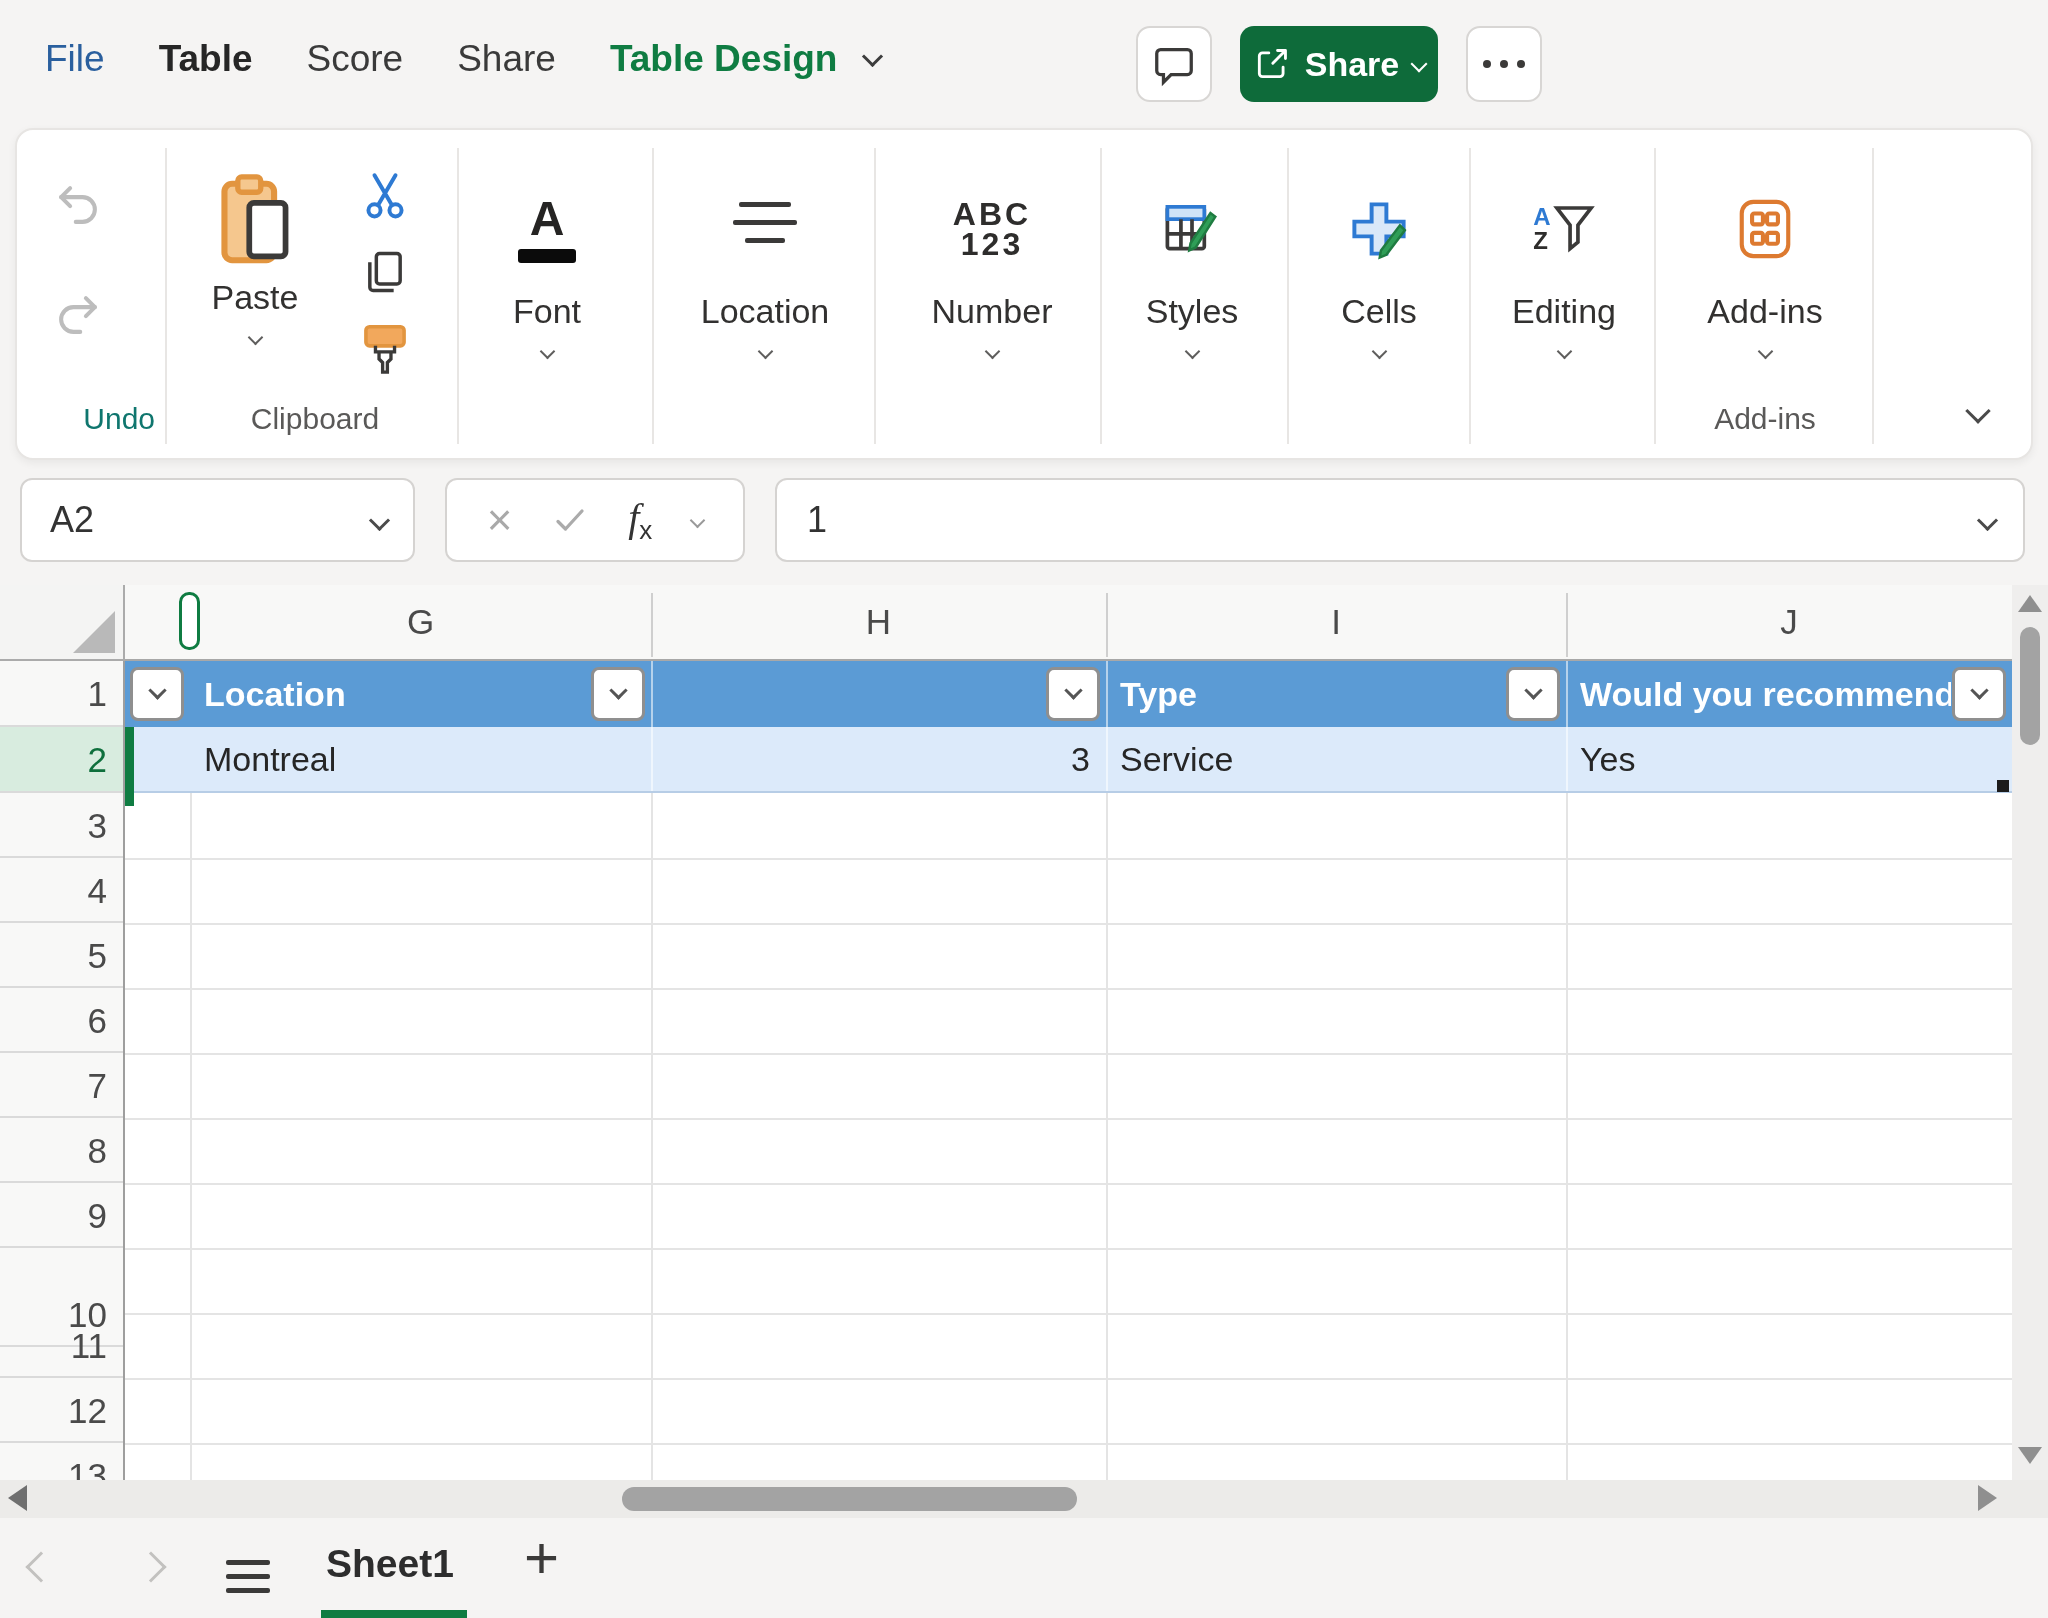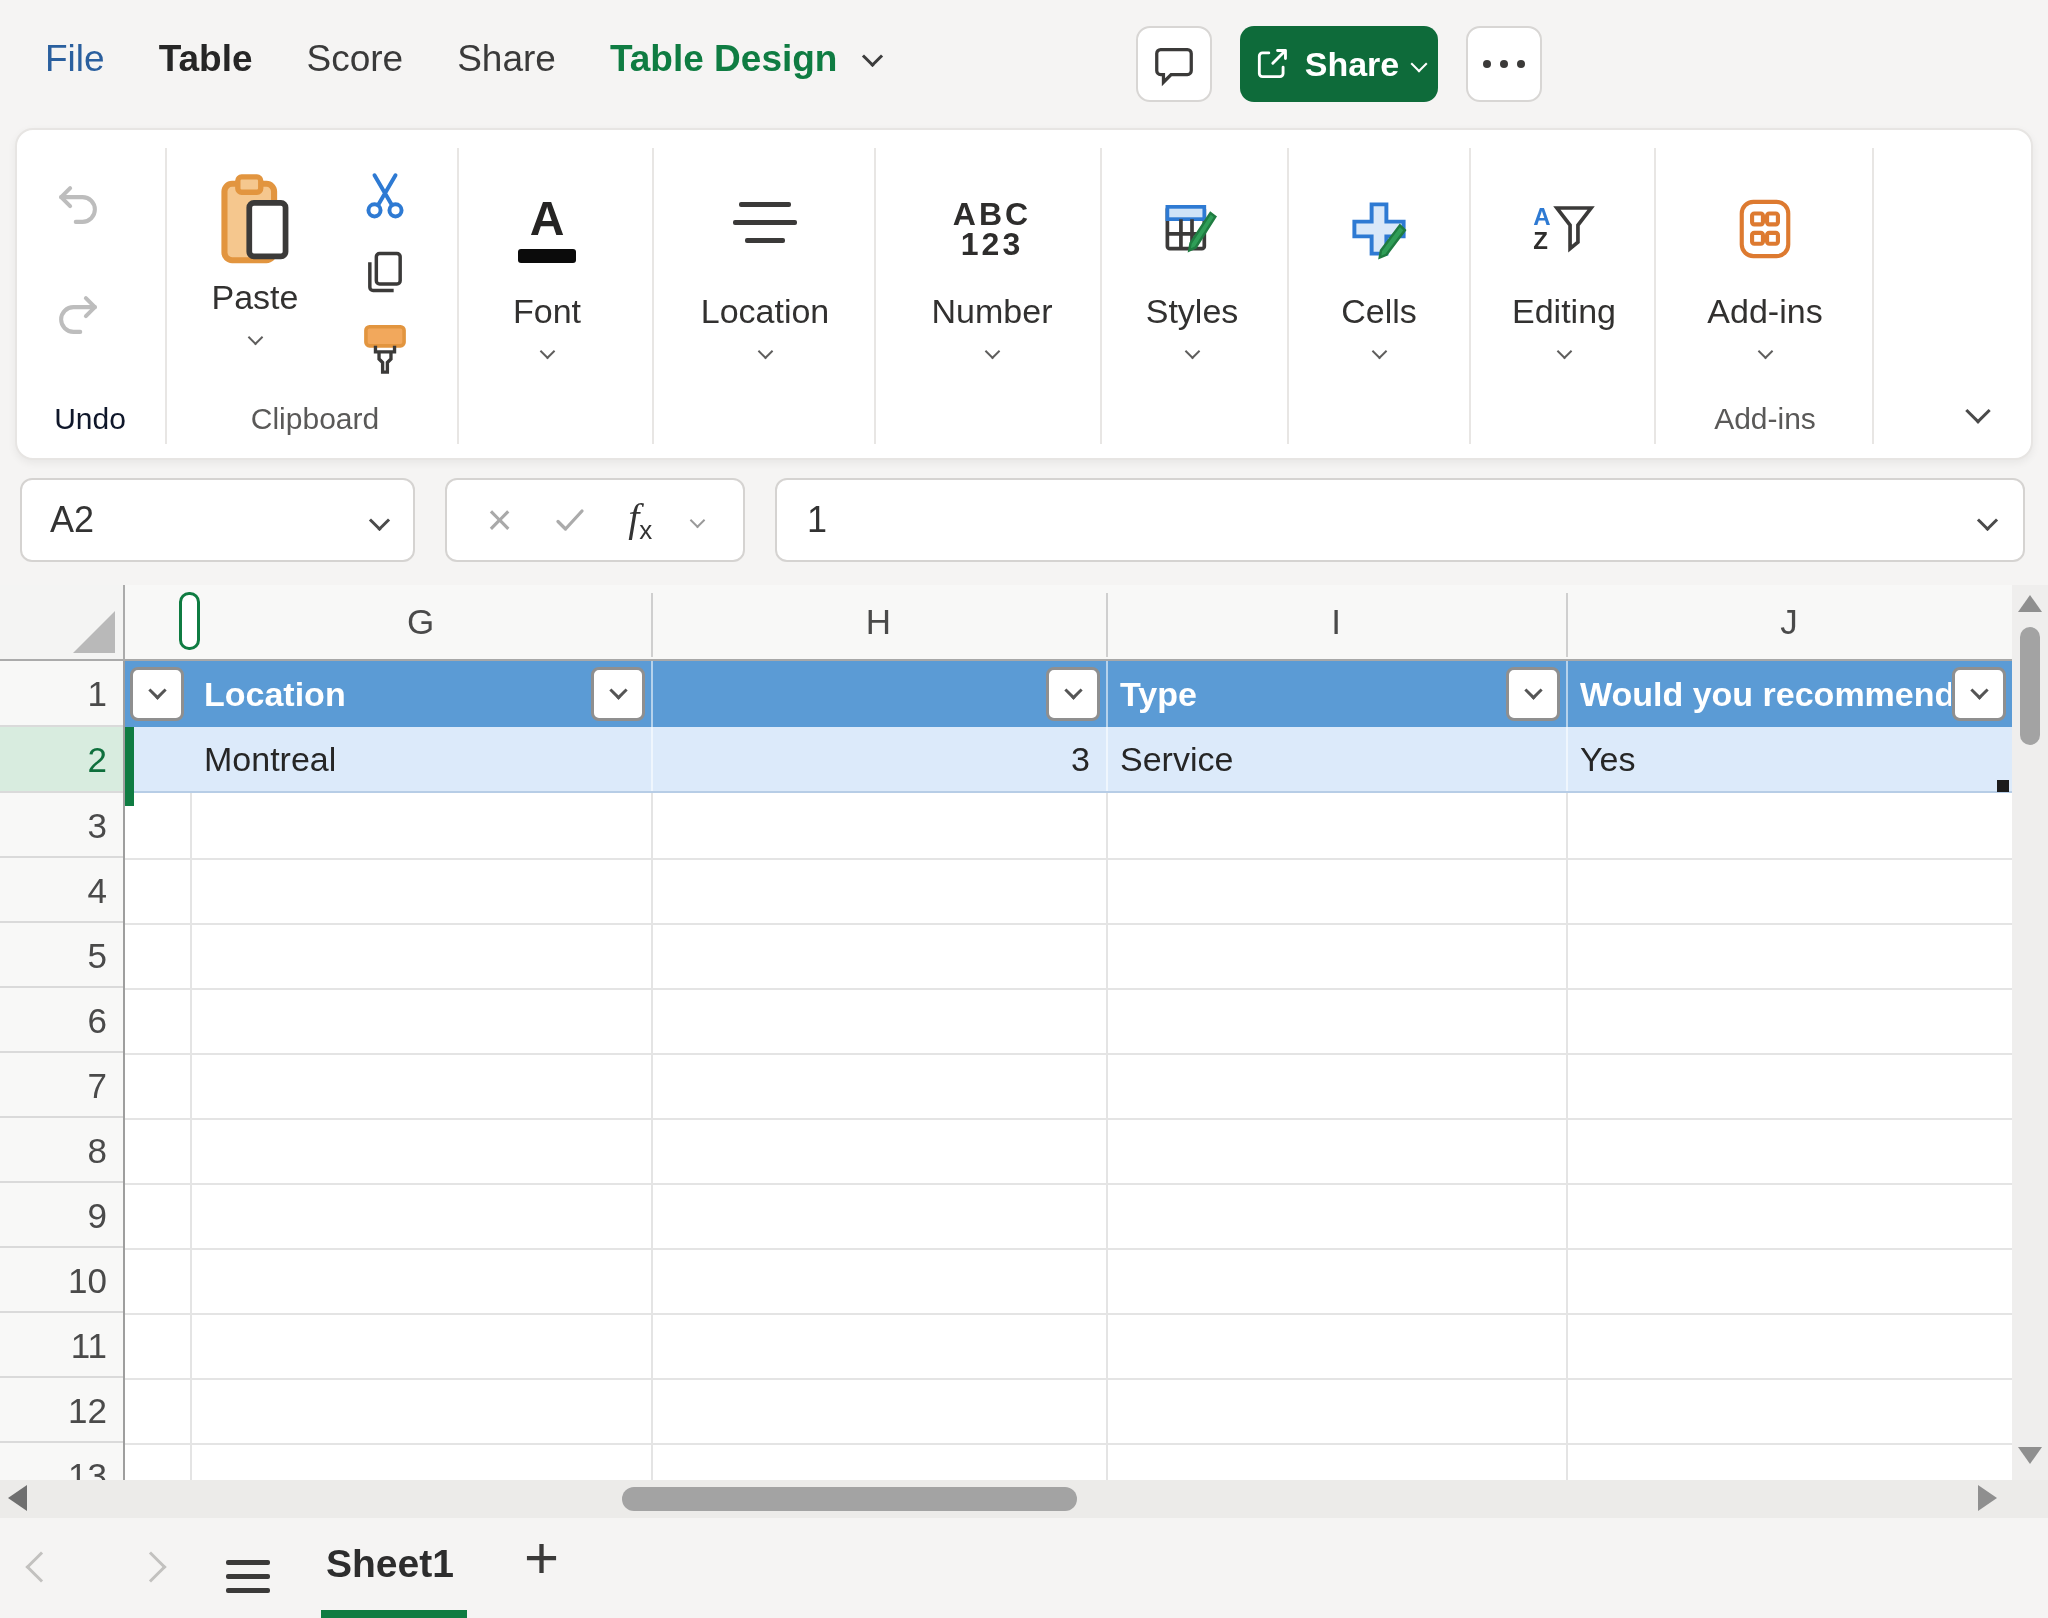--- a/index.html
+++ b/index.html
@@ -35,21 +35,21 @@
 
   
   .ribbon{position:absolute;left:15px;top:128px;width:2018px;height:332px;background:#fff;
           border:2px solid #e7e5e3;border-radius:18px;box-shadow:0 3px 8px rgba(0,0,0,.06);box-sizing:border-box;}
   .rdiv{position:absolute;top:18px;height:296px;width:2px;background:#e8e6e4;}
   .rgroup{position:absolute;top:40px;width:170px;display:flex;flex-direction:column;align-items:center;}
   .ric{height:118px;display:flex;align-items:center;justify-content:center;}
   .rlabel{font-size:34px;color:#323130;height:46px;line-height:46px;white-space:nowrap;}
   .rchv{margin-top:12px;}
   .glabel{position:absolute;top:272px;font-size:30px;color:#5a5958;text-align:center;}
-  .glabel-dis{color:#0f172a;}
+  .glabel-dis{color:#0f766e;text-align:right;}
   .undo-ic{position:absolute;left:34px;}
   .font-a{font-size:48px;font-weight:700;color:#252423;text-align:center;line-height:48px;}
   .font-bar{width:58px;height:14px;background:#0b0b0b;border-radius:3px;margin-top:6px;}
   .align-ic i{display:block;height:5px;background:#3b3a39;margin:0 auto 13px auto;border-radius:2px;}
   .num-ic{font-size:32px;font-weight:700;color:#2e2d2c;letter-spacing:3px;line-height:30px;text-align:center;
           font-family:"Liberation Sans",sans-serif;}
   .edit-ic{display:flex;align-items:center;gap:2px;}
   .edit-az{display:flex;flex-direction:column;font-size:24px;font-weight:700;line-height:24px;color:#2e2d2c;}
   .ribchv{position:absolute;left:1952px;top:272px;}
 
@@ -377,21 +377,21 @@
     <div class="r2cell" style="left: 1580px; width: 416px; text-align: left;">Yes</div>
     <div class="rh" style="top: 76px; height: 66px; line-height: 66px;">1</div>
     <div class="rh rh-sel" style="top: 142px; height: 66px; line-height: 66px;">2</div>
     <div class="rh" style="top: 208px; height: 65px; line-height: 65px;">3</div>
     <div class="rh" style="top: 273px; height: 65px; line-height: 65px;">4</div>
     <div class="rh" style="top: 338px; height: 65px; line-height: 65px;">5</div>
     <div class="rh" style="top: 403px; height: 65px; line-height: 65px;">6</div>
     <div class="rh" style="top: 468px; height: 65px; line-height: 65px;">7</div>
     <div class="rh" style="top: 533px; height: 65px; line-height: 65px;">8</div>
     <div class="rh" style="top: 598px; height: 65px; line-height: 65px;">9</div>
-    <div class="rh" style="top: 663px; height: 65px; line-height: 65px;">10</div>
+    <div class="rh" style="top: 697px; height: 65px; line-height: 65px;">10</div>
     <div class="rh" style="top: 728px; height: 65px; line-height: 65px;">11</div>
     <div class="rh" style="top: 793px; height: 65px; line-height: 65px;">12</div>
     <div class="rh" style="top: 858px; height: 65px; line-height: 65px;">13</div>
     <div class="vline" style="left: 190px;"></div>
     <div class="vline" style="left: 651px;"></div>
     <div class="vline" style="left: 1106px;"></div>
     <div class="vline" style="left: 1566px;"></div>
     <div class="hline" style="top: 273px;"></div>
     <div class="hline" style="top: 338px;"></div>
     <div class="hline" style="top: 403px;"></div>

